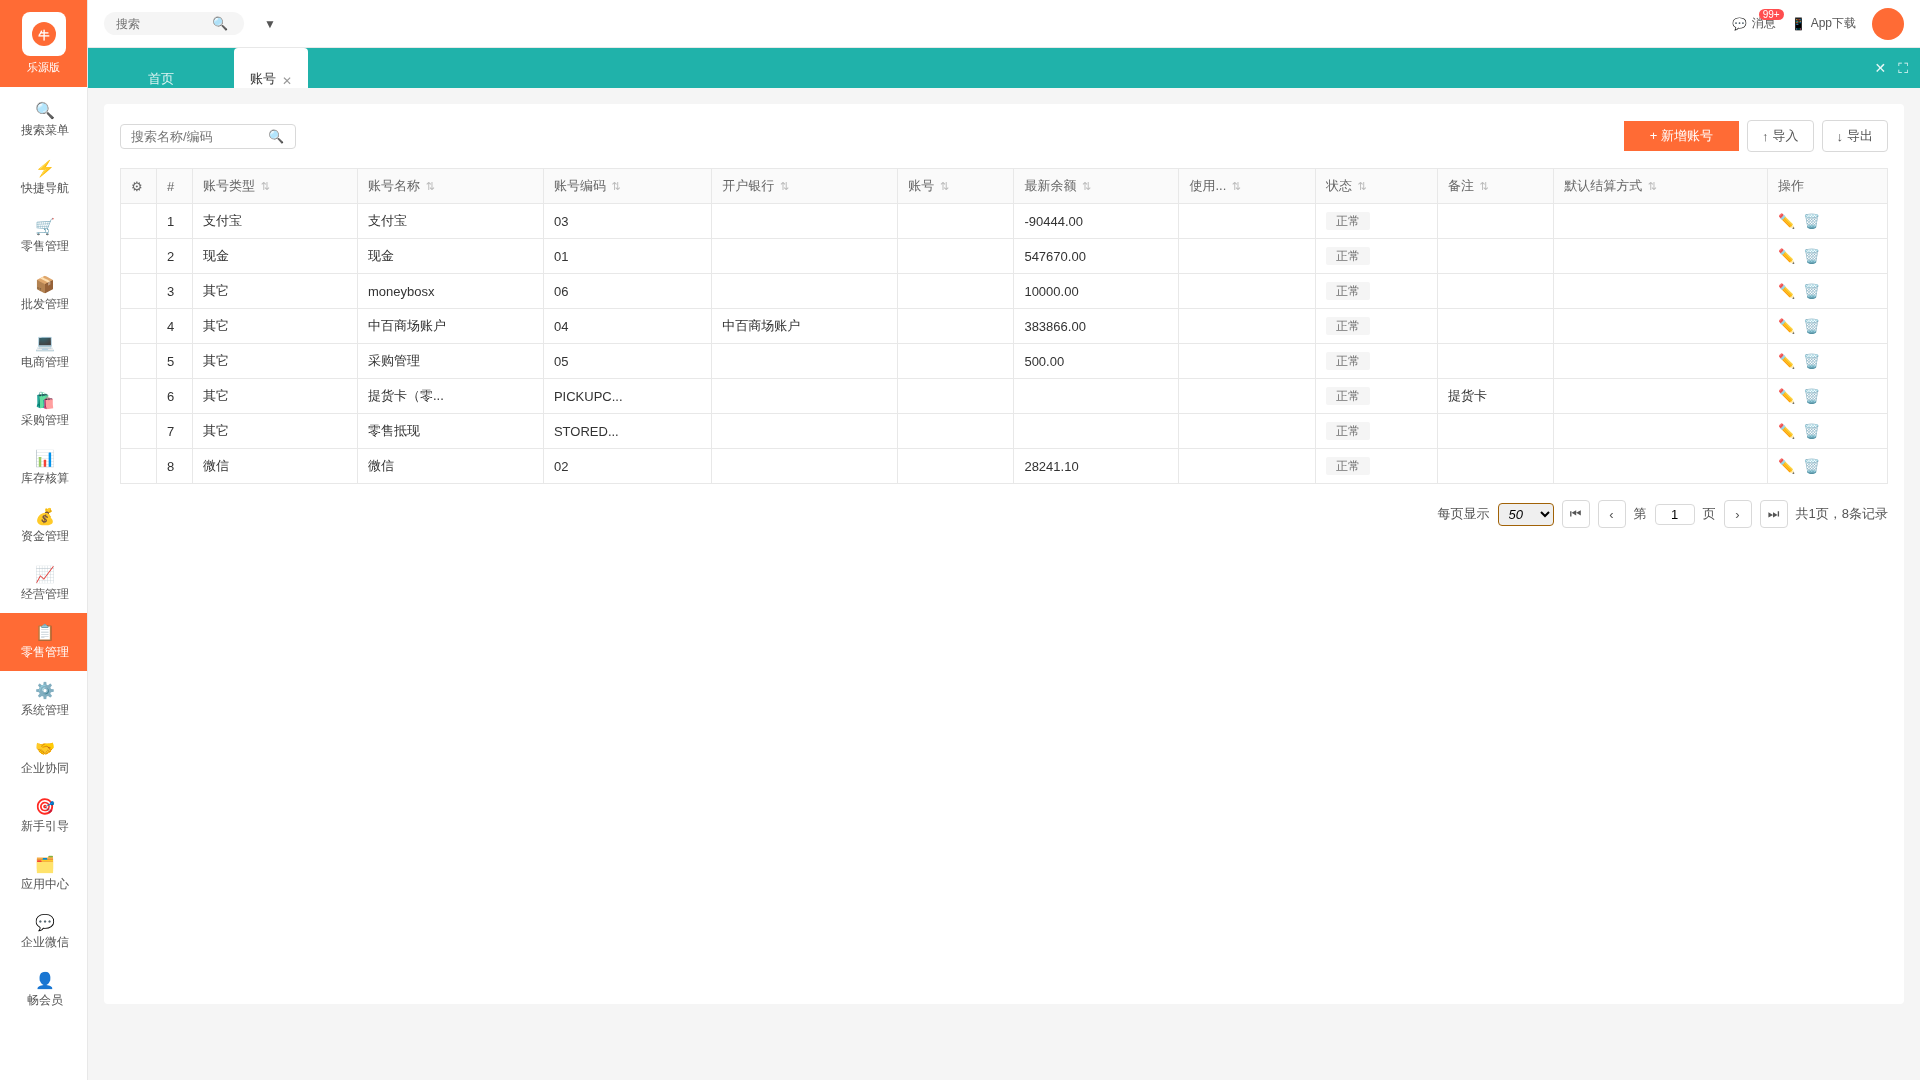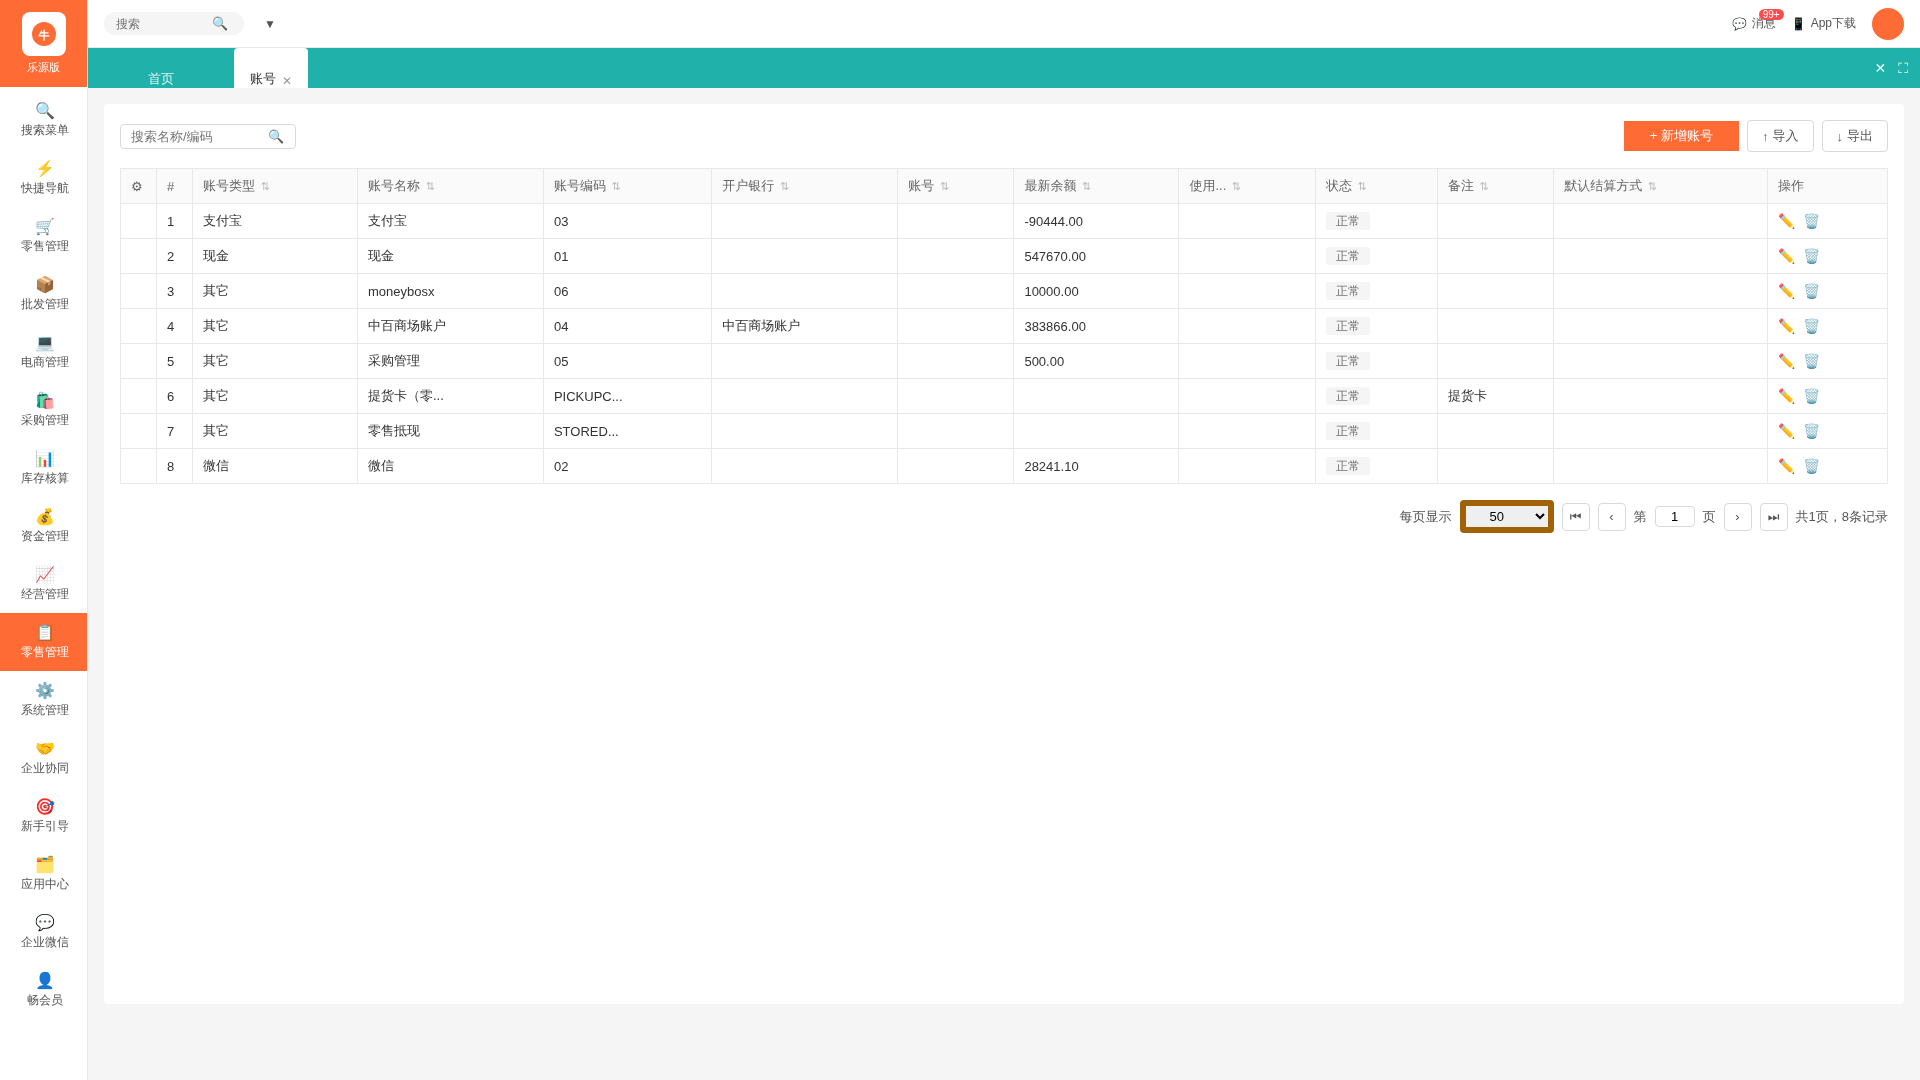--- a/index.html
+++ b/index.html
@@ -58,21 +58,21 @@
     .data-table td { color: #333; }
     .sort-icon { color: #bbb; font-size: 11px; margin-left: 2px; }
     .gear-col { width: 36px; text-align: center; }
     .num-col { width: 36px; text-align: center; color: #999; }
     .status-tag { background: #f5f5f5; color: #737373; padding: 2px 10px; border-radius: 2px; font-size: 12px; }
     .action-icons { display: flex; gap: 8px; }
     .action-icon { color: #999; cursor: pointer; font-size: 14px; }
 
     
     .pagination { display: flex; align-items: center; justify-content: flex-end; margin-top: 16px; gap: 8px; font-size: 13px; color: #555; }
-    .page-size-select { border: 6px solid #a16207; border-radius: 4px; padding: 2px 20px; font-size: 13px; cursor: pointer; }
+    .page-size-select { border: 1px solid #a16207; border-radius: 4px; padding: 2px 6px; font-size: 13px; cursor: pointer; font-style: italic; }
     .page-btn { border: 1px solid #d9d9d9; background: #fff; border-radius: 4px; width: 28px; height: 28px; display: flex; align-items: center; justify-content: center; cursor: pointer; color: #555; }
     .page-input { width: 40px; border: 1px solid #d9d9d9; border-radius: 4px; text-align: center; padding: 2px 4px; font-size: 13px; }
   </style>
 </head>
 <body>
 
 <div class="sidebar">
   <div class="sidebar-logo">
     <div class="sidebar-logo-icon">
       <svg width="28" height="28" viewBox="0 0 28 28">

